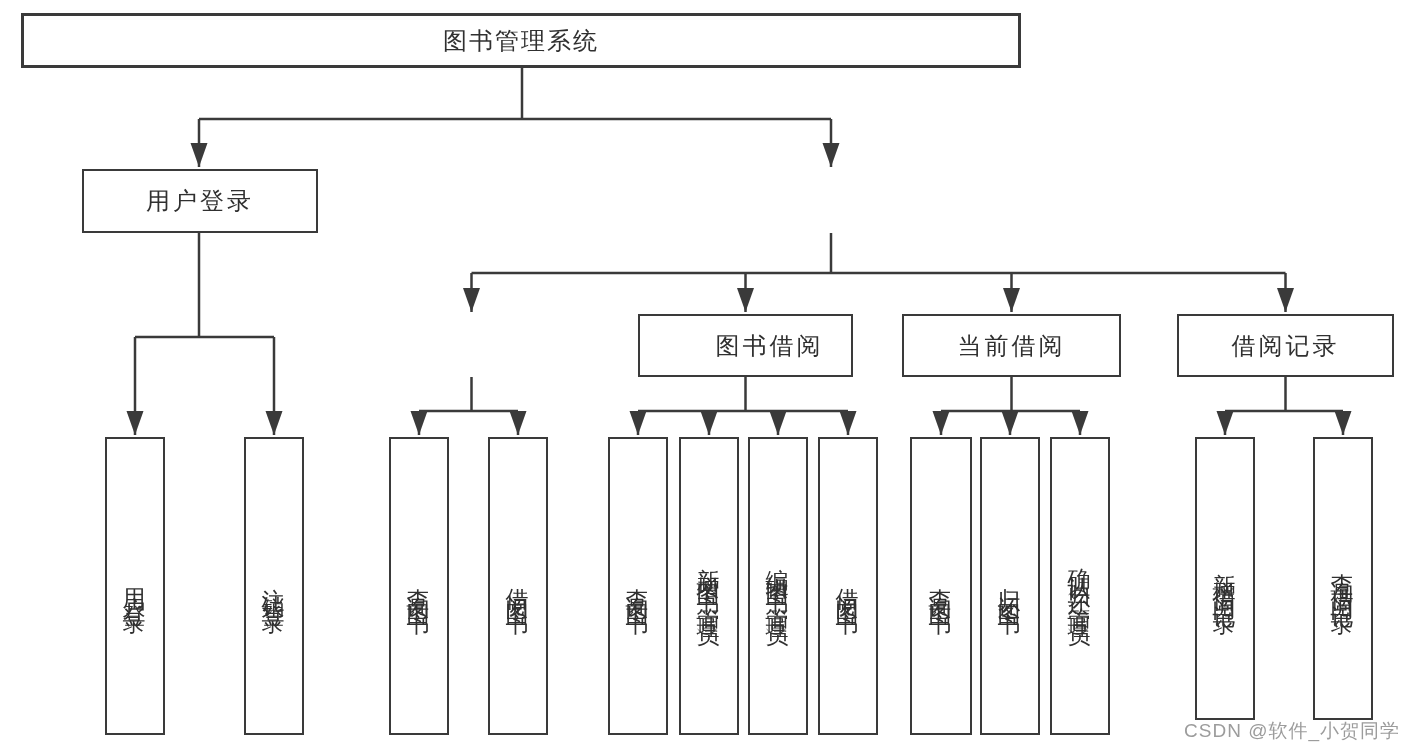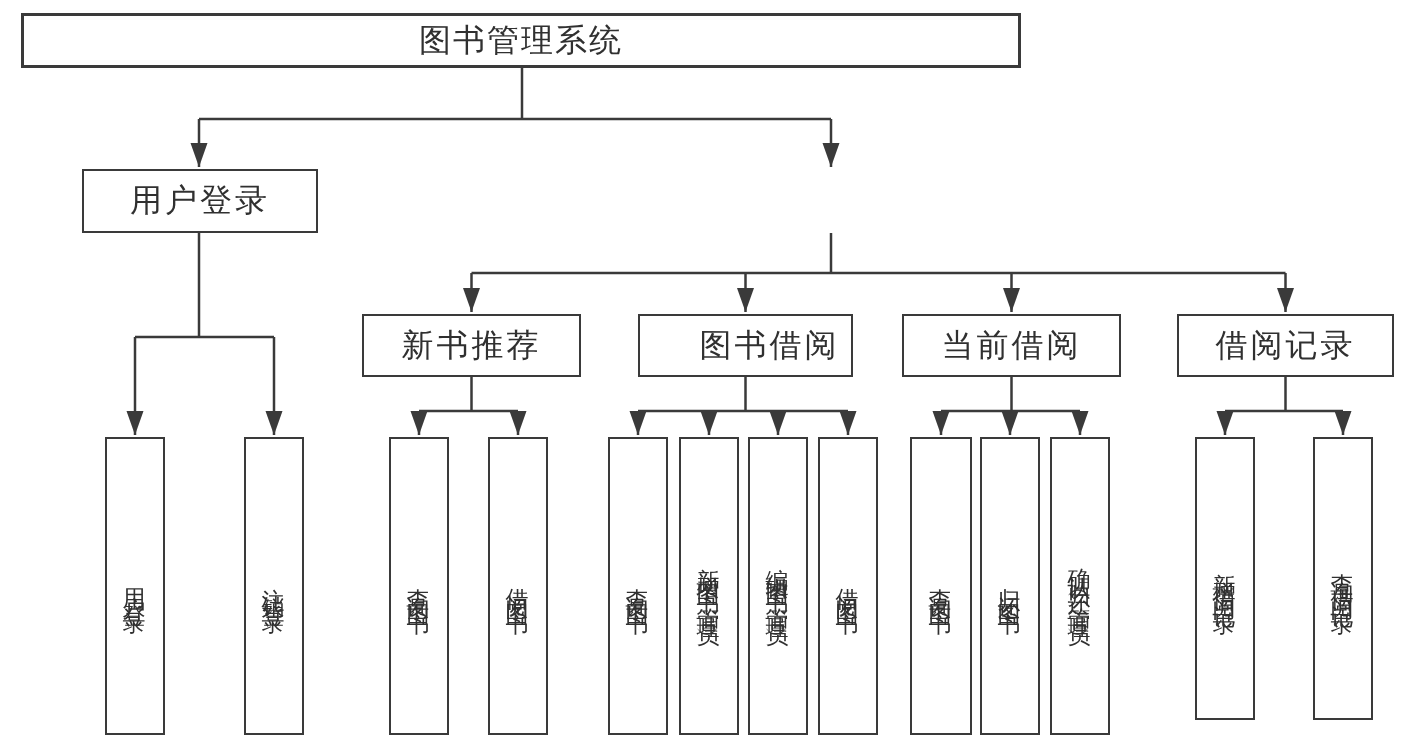--- a/index.html
+++ b/index.html
@@ -18,21 +18,21 @@
     width: 1405px; height: 747px;
   }
   .box {
     position: absolute;
     box-sizing: border-box;
     background: #ffffff;
     border: 2.5px solid #3a3a3a;
     display: flex;
     align-items: center;
     justify-content: center;
-    font-size: 32px;
+    font-size: 24px;
     letter-spacing: 3px;
     color: #303030;
     white-space: nowrap;
   }
   .box.root { border-width: 3px; letter-spacing: 2px; }
   .box.leaf {
     writing-mode: vertical-rl;
     text-orientation: mixed;
     font-size: 23px;
     letter-spacing: 8px;
@@ -99,21 +99,20 @@
       <path d="M1225,411 L1343,411"></path>
       <path d="M1225,411 L1225,435" marker-end="url(#arrow)"></path>
       <path d="M1343,411 L1343,435" marker-end="url(#arrow)"></path>
     </g>
   </svg>
 
   <div class="box root" style="left:21px; top:13px; width:1000px; height:55px;">图书管理系统</div>
 
   <div class="box" style="left:82px; top:169px; width:236px; height:64px;">用户登录</div>
 
-  <div class="box" style="left:362px; top:314px; width:219px; height:63px;">新书推荐</div>
   <div class="box" style="left:638px; top:314px; width:215px; height:63px;padding-left:48px;">图书借阅</div>
   <div class="box" style="left:902px; top:314px; width:219px; height:63px;">当前借阅</div>
   <div class="box" style="left:1177px; top:314px; width:217px; height:63px;">借阅记录</div>
 
   <div class="box leaf" style="left:105px; top:437px; width:60px; height:298px;">用户登录</div>
   <div class="box leaf" style="left:244px; top:437px; width:60px; height:298px;">注销登录</div>
 
   <div class="box leaf" style="left:389px; top:437px; width:60px; height:298px;">查询图书</div>
   <div class="box leaf" style="left:488px; top:437px; width:60px; height:298px;">借阅图书</div>
 
@@ -122,13 +121,14 @@
   <div class="box leaf" style="left:748px; top:437px; width:60px; height:298px;">编辑图书（管理员）</div>
   <div class="box leaf" style="left:818px; top:437px; width:60px; height:298px;">借阅图书</div>
 
   <div class="box leaf" style="left:910px; top:437px; width:62px; height:298px;">查询图书</div>
   <div class="box leaf" style="left:980px; top:437px; width:60px; height:298px;">归还图书</div>
   <div class="box leaf" style="left:1050px; top:437px; width:60px; height:298px;">确认归还（管理员）</div>
 
   <div class="box leaf" style="left:1195px; top:437px; width:60px; height:283px;">新增借阅记录</div>
   <div class="box leaf" style="left:1313px; top:437px; width:60px; height:283px;">查询借阅记录</div>
 
+  <div class="watermark">CSDN @软件_小贺同学</div>
 </div>
 
 </body></html>

